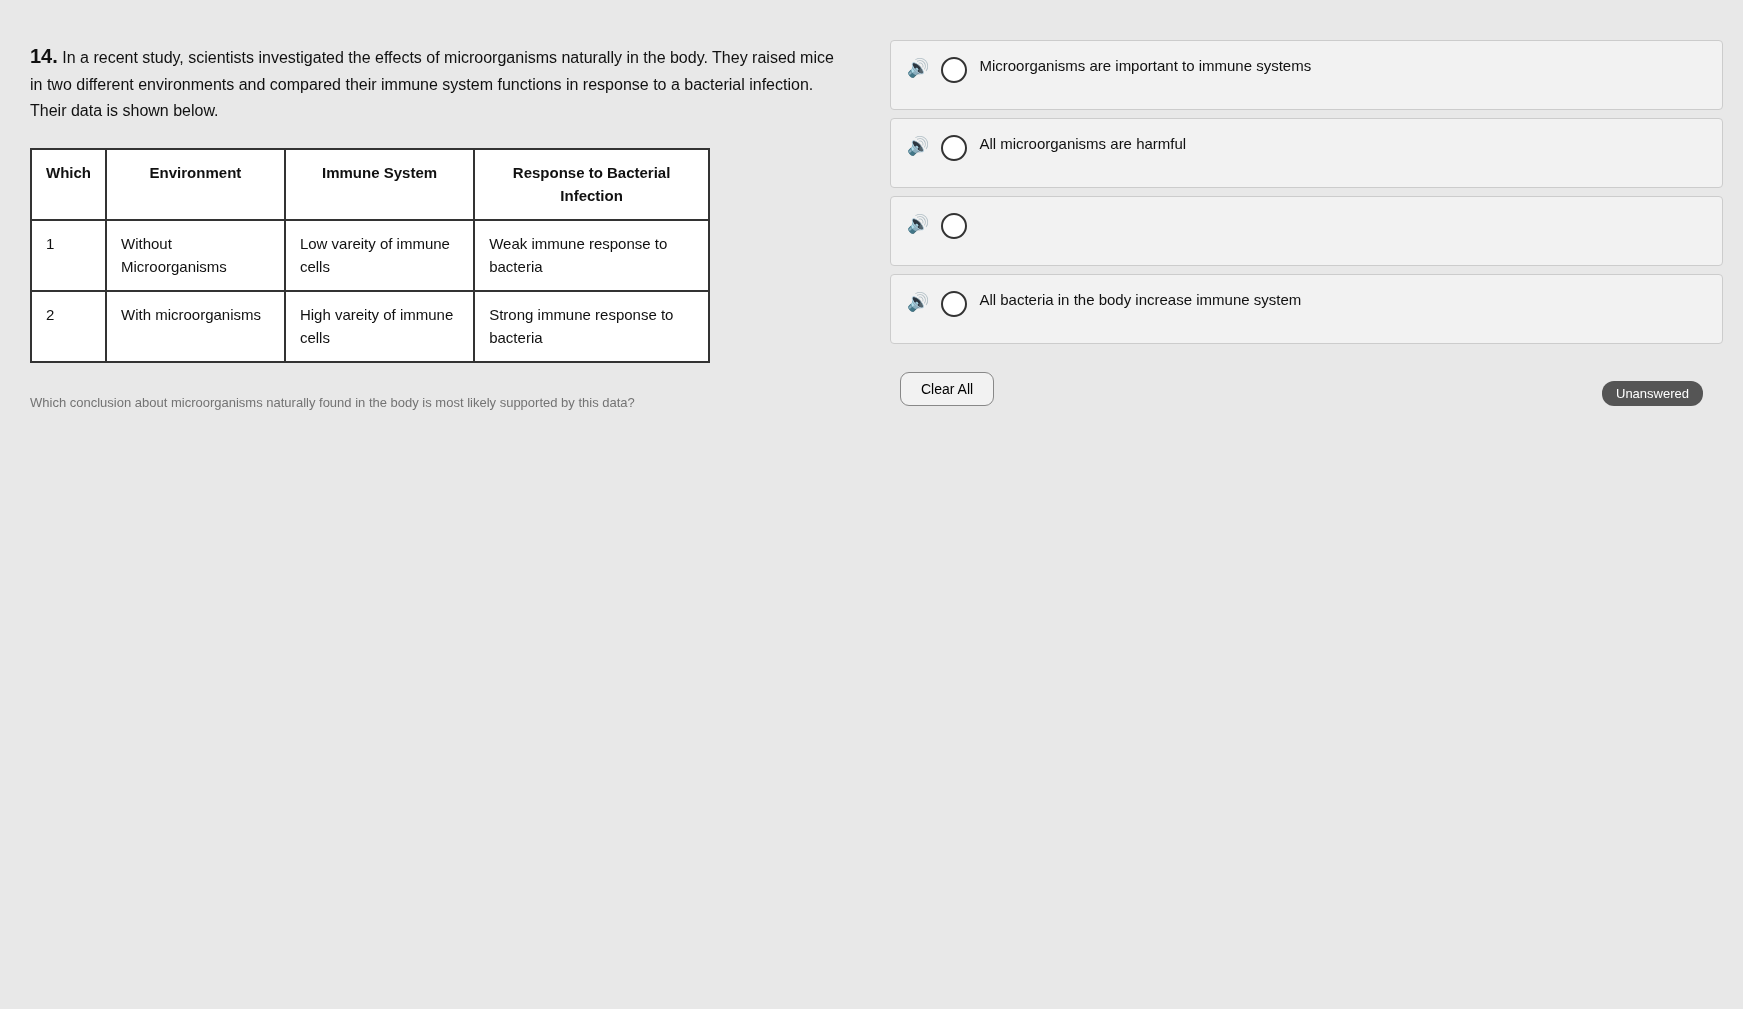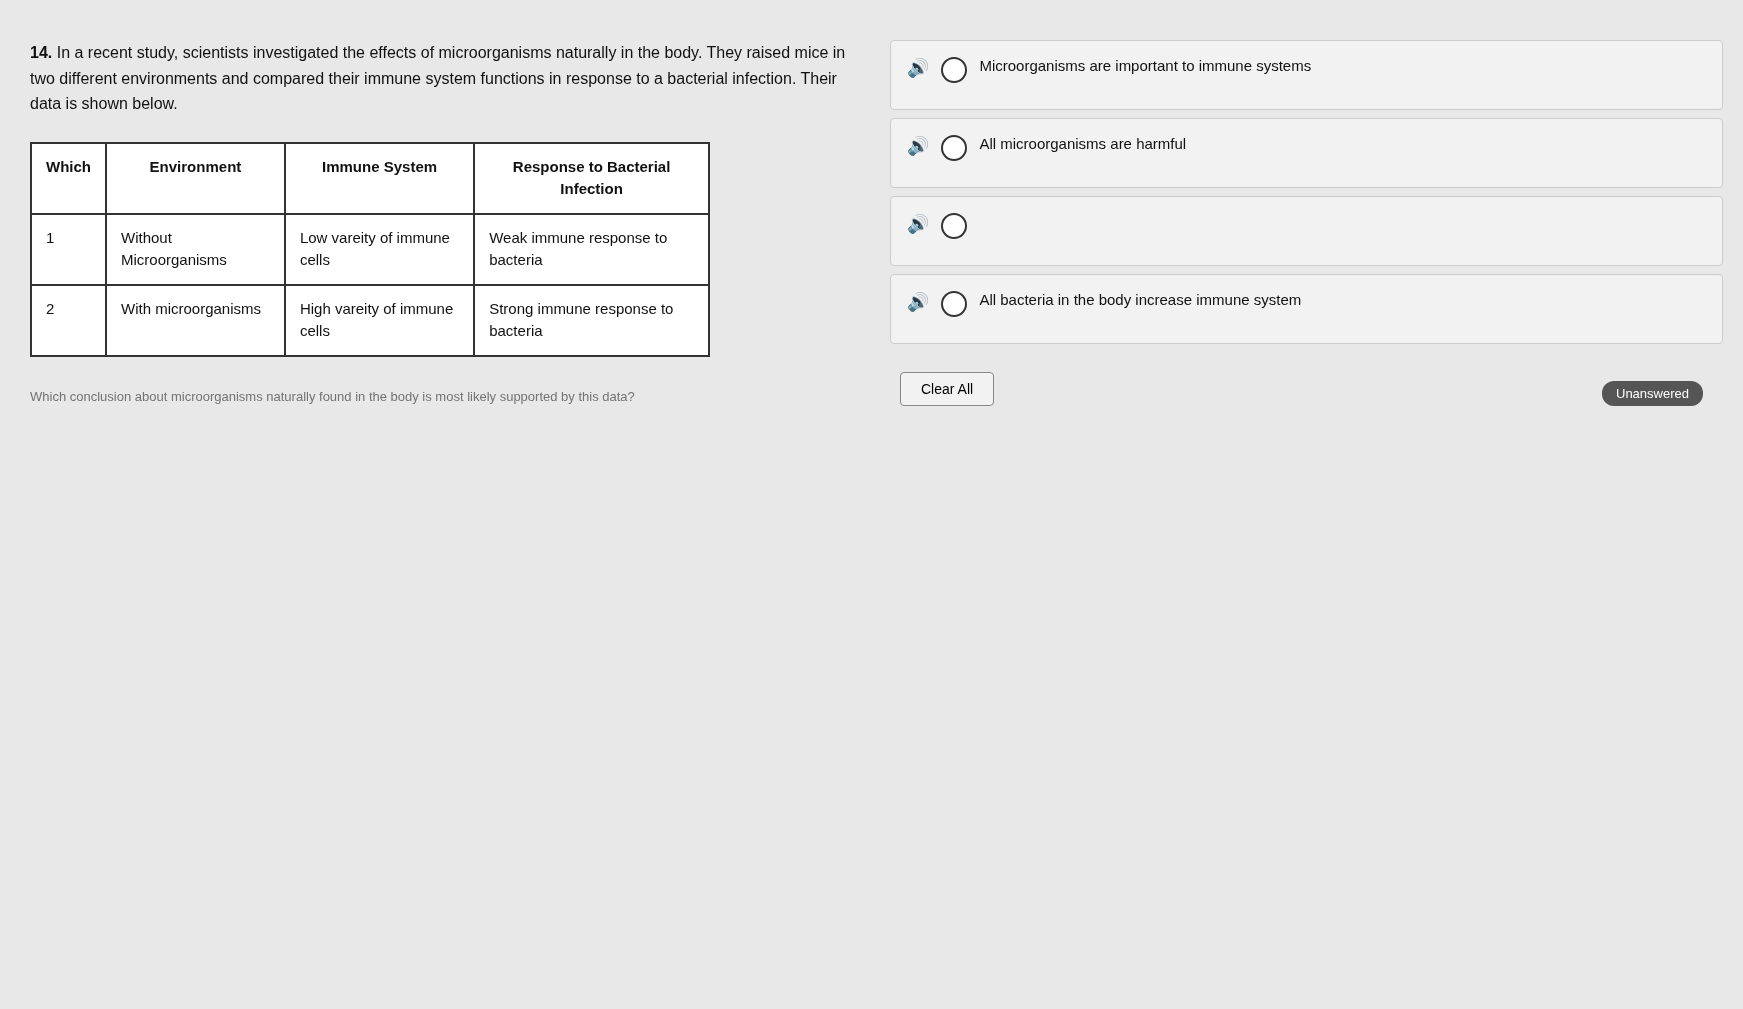--- a/index.html
+++ b/index.html
@@ -18,21 +18,21 @@
       min-height: 1009px;
       background: #e8e8e8;
       padding: 30px 0 30px 20px;
       gap: 0;
     }
     .left-panel {
       flex: 0 0 860px;
       padding: 10px 30px 20px 10px;
     }
     .question-number {
-      font-size: 16px;
+      font-size: 20px;
       font-weight: bold;
       display: inline;
     }
     .question-text {
       font-size: 16px;
       line-height: 1.6;
       margin-bottom: 25px;
     }
     .data-table {
       border-collapse: collapse;
@@ -98,21 +98,21 @@
     .option-text {
       font-size: 15px;
       line-height: 1.5;
       flex: 1;
     }
     .clear-all-btn {
       margin-top: 10px;
       padding: 8px 20px;
       background: #f2f2f2;
       border: 1px solid #888;
-      border-radius: 4px;
+      border-radius: 9px;
       font-size: 14px;
       cursor: pointer;
       align-self: flex-start;
       margin-left: 10px;
     }
     .unanswered-badge {
       background: #555;
       color: #fff;
       padding: 5px 14px;
       border-radius: 12px;

